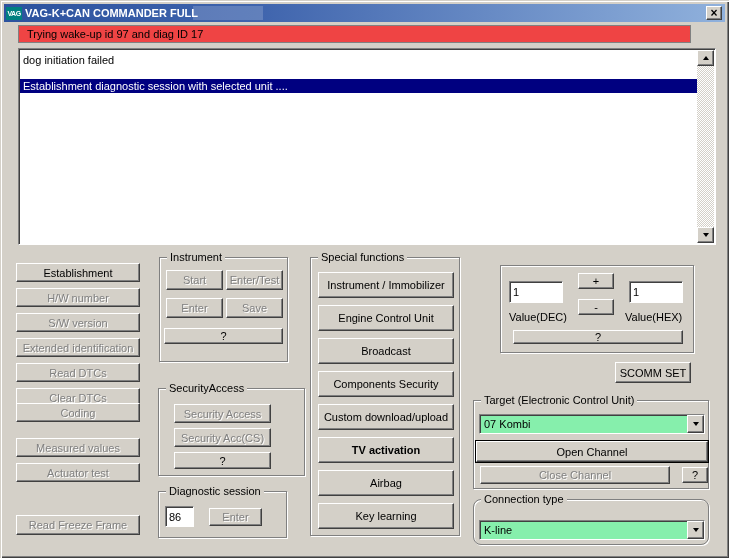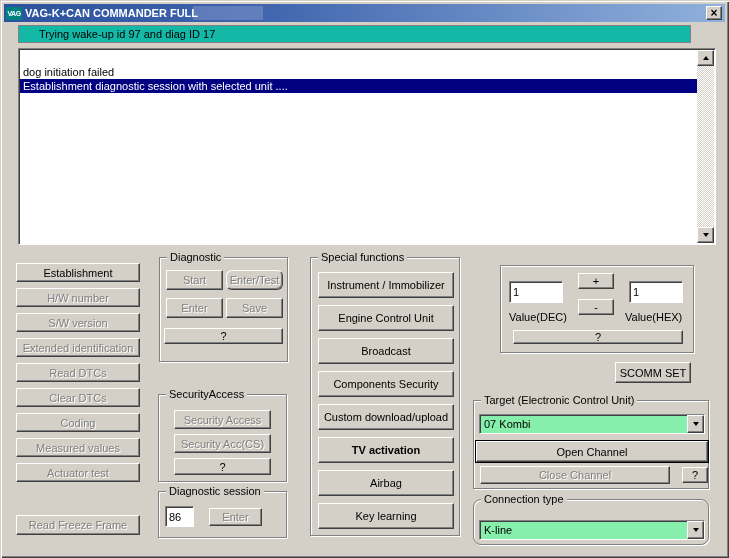--- a/index.html
+++ b/index.html
@@ -31,22 +31,22 @@
   .close-btn {
     position:absolute; right:3px; top:2px; width:16px; height:14px;
     background:#D4D0C8; border:1px solid; border-color:#FFFFFF #404040 #404040 #FFFFFF;
     box-shadow: inset -1px -1px 0 #808080;
     display:flex; align-items:center; justify-content:center;
     font-weight:bold; font-size:12px; line-height:1; color:#000;
   }
 
   .statusbox {
     position:absolute; left:18px; top:25px; width:673px; height:18px;
-    border:1px solid #808080; background:#14b8a6;
-    display:flex; align-items:center; padding-left:20px; white-space:nowrap;
+    border:1px solid #808080; background:#ef4444;
+    display:flex; align-items:center; padding-left:8px; white-space:nowrap;
   }
 
   .listbox {
     position:absolute; left:18px; top:48px; width:698px; height:197px;
     background:#FFFFFF; border:1px solid; border-color:#808080 #FFFFFF #FFFFFF #808080;
     box-shadow: inset 1px 1px 0 #404040;
   }
   .list-row {
     position:absolute; left:1px; right:18px; height:14px;
     line-height:14px; padding-left:3px; white-space:nowrap; overflow:hidden;
@@ -125,54 +125,54 @@
     <div class="close-btn">
       <span>×</span>
     </div>
   </div>
 
   <div class="statusbox">
     <span>Trying wake-up id 97 and diag ID 17</span>
   </div>
 
   <div class="listbox">
-    <div class="list-row" style="top:16px;">dog initiation failed</div>
+    <div class="list-row" style="top:4px;">dog initiation failed</div>
     <div class="list-row" style="top:16px;"></div>
     <div class="list-row selected" style="top:30px;">Establishment diagnostic session with selected unit ....</div>
     <div class="scrollbar">
       <div class="sb-btn" style="top:0;">
           <span class="tri-up"></span>
         </div>
       <div class="sb-btn" style="bottom:0; top:auto;">
           <span class="tri-down"></span>
         </div>
     </div>
   </div>
 
   <div class="btn" style="left:16px; top:263px; width:124px; height:19px;">Establishment</div>
   <div class="btn disabled" style="left:16px; top:288px; width:124px; height:19px;text-align:right;">H/W number</div>
   <div class="btn disabled" style="left:16px; top:313px; width:124px; height:19px;">S/W version</div>
   <div class="btn disabled" style="left:16px; top:338px; width:124px; height:19px;">Extended identification</div>
   <div class="btn disabled" style="left:16px; top:363px; width:124px; height:19px;">Read DTCs</div>
   <div class="btn disabled" style="left:16px; top:388px; width:124px; height:19px;">Clear DTCs</div>
-  <div class="btn disabled" style="left:16px; top:413px; width:124px; height:19px;">Coding</div>
+  <div class="btn disabled" style="left:16px; top:403px; width:124px; height:19px;">Coding</div>
   <div class="btn disabled" style="left:16px; top:438px; width:124px; height:19px;">Measured values</div>
   <div class="btn disabled" style="left:16px; top:463px; width:124px; height:19px;">Actuator test</div>
   <div class="btn disabled" style="left:16px; top:515px; width:124px; height:20px;">Read Freeze Frame</div>
 
   <div class="groupbox" style="left:159px; top:257px; width:129px; height:105px;">
-    <span class="legend">Diagnostic</span>
+    <span class="legend">Instrument</span>
     <div class="btn disabled" style="left:6px; top:12px; width:57px; height:20px;">Start</div>
-    <div class="btn disabled" style="left:66px; top:12px; width:57px; height:20px;border-radius:6px;">Enter/Test</div>
+    <div class="btn disabled" style="left:66px; top:12px; width:57px; height:20px;">Enter/Test</div>
     <div class="btn disabled" style="left:6px; top:40px; width:57px; height:20px;">Enter</div>
     <div class="btn disabled" style="left:66px; top:40px; width:57px; height:20px;">Save</div>
     <div class="btn" style="left:4px; top:70px; width:119px; height:16px;">?</div>
   </div>
 
-  <div class="groupbox" style="left:158px; top:388px; width:129px; height:88px;margin-top:6px;">
+  <div class="groupbox" style="left:158px; top:388px; width:147px; height:88px;">
     <span class="legend">SecurityAccess</span>
     <div class="btn disabled" style="left:15px; top:15px; width:97px; height:19px;">Security Access</div>
     <div class="btn disabled" style="left:15px; top:39px; width:97px; height:19px;">Security Acc(CS)</div>
     <div class="btn" style="left:15px; top:63px; width:97px; height:17px;">?</div>
   </div>
 
   <div class="groupbox" style="left:158px; top:491px; width:129px; height:47px;">
     <span class="legend">Diagnostic session</span>
     <input class="field" style="left: 6px; top: 14px; width: 29px; height: 21px;" value="86">
     <div class="btn disabled" style="left:50px; top:16px; width:53px; height:18px;">Enter</div>

